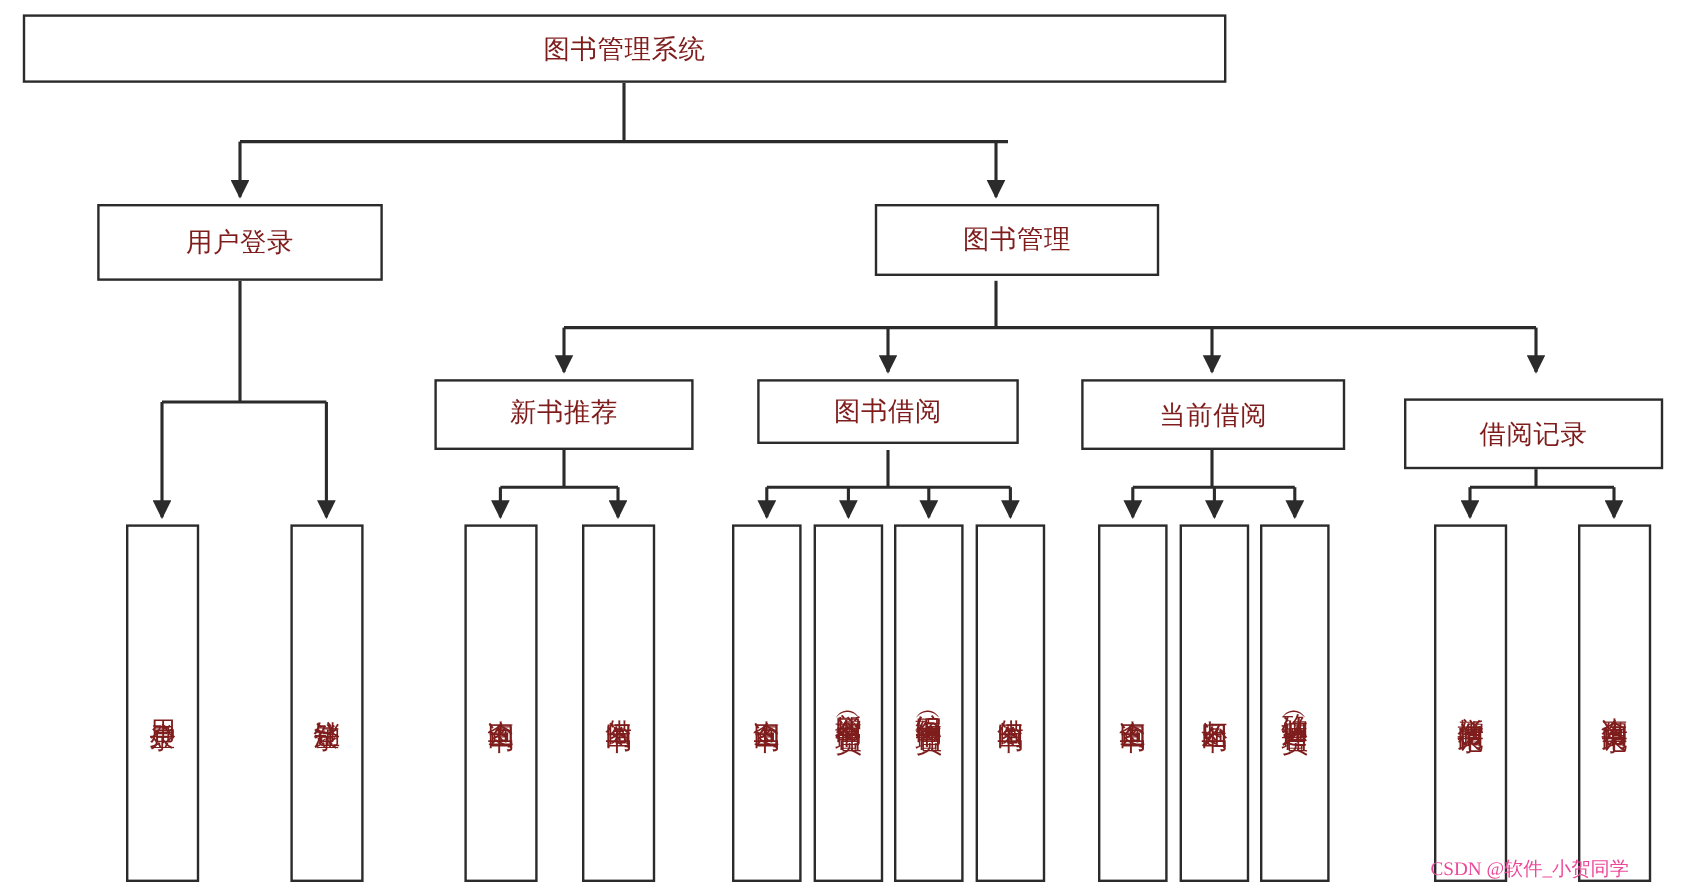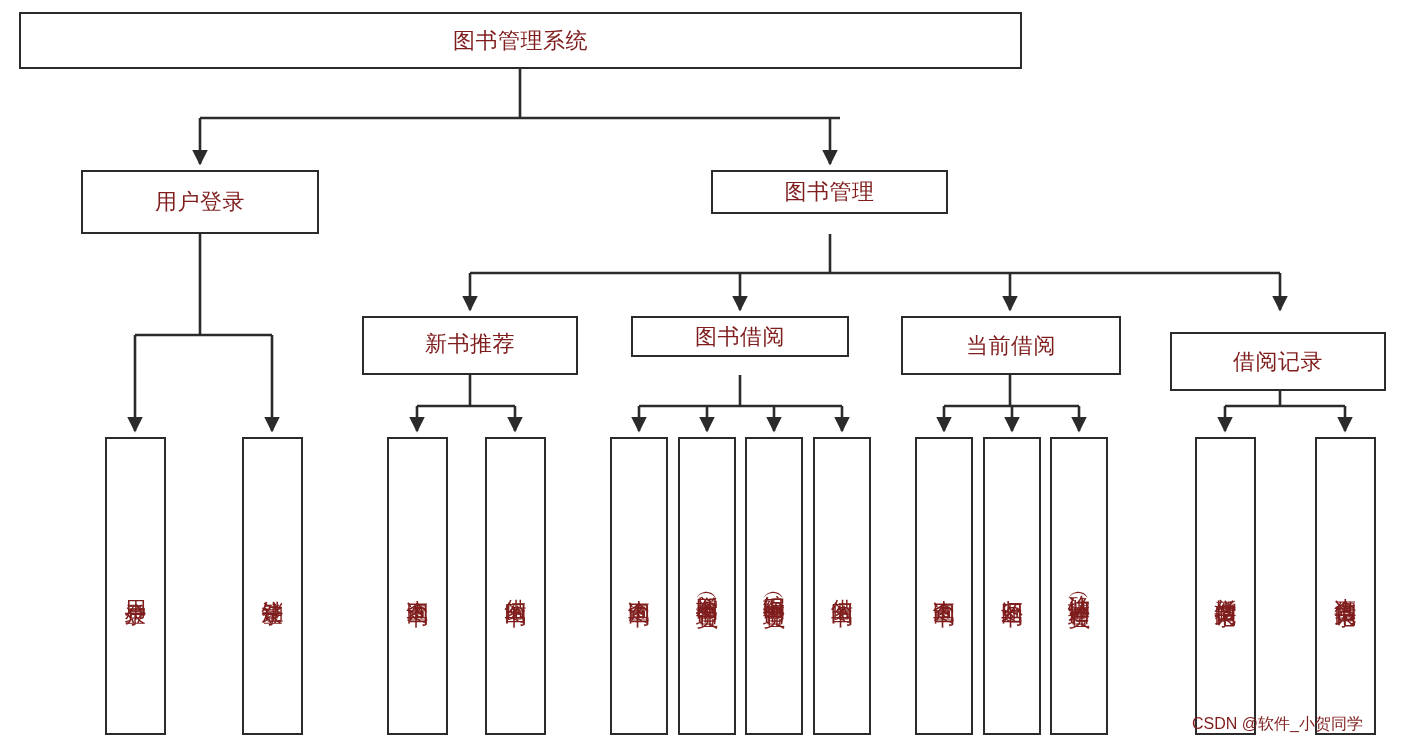--- a/index.html
+++ b/index.html
@@ -39,23 +39,23 @@
     text-orientation:upright;
     font-size:22px;
     letter-spacing:2px;
     line-height:1.0;
     white-space:nowrap;
   }
   #watermark{
     position:absolute;
     left:1192px;top:714px;
     font-size:16px;
-    color:#7f1d1d;
+    color:#ec4899;
     white-space:nowrap;
-    font-family:Liberation Sans, sans-serif;
+    font-family:Liberation Serif, serif;
     pointer-events:none;
   }
 </style>
 </head>
 <body>
 
 <div id="stage">
 
   <svg id="edges" viewBox="0 0 1405 747" width="1405" height="747" xmlns="http://www.w3.org/2000/svg">
     <defs>
@@ -107,28 +107,28 @@
     </g>
   </svg>
 
   <div class="node root h" style="left:19px;top:12px;width:1003px;height:57px;">
     <span class="lbl">图书管理系统</span>
   </div>
 
   <div class="node h" style="left:81px;top:170px;width:238px;height:64px;">
     <span class="lbl">用户登录</span>
   </div>
-  <div class="node h" style="left:711px;top:170px;width:237px;height:44px;">
+  <div class="node h" style="left:729px;top:170px;width:237px;height:60px;">
     <span class="lbl">图书管理</span>
   </div>
 
   <div class="node h" style="left:362px;top:316px;width:216px;height:59px;font-family:Liberation Mono, monospace;">
     <span class="lbl">新书推荐</span>
   </div>
-  <div class="node h" style="left:631px;top:316px;width:218px;height:41px;">
+  <div class="node h" style="left:631px;top:316px;width:218px;height:54px;">
     <span class="lbl">图书借阅</span>
   </div>
   <div class="node h" style="left:901px;top:316px;width:220px;height:59px;">
     <span class="lbl">当前借阅</span>
   </div>
   <div class="node h" style="left:1170px;top:332px;width:216px;height:59px;">
     <span class="lbl">借阅记录</span>
   </div>
 
   <div class="node v" style="left:105px;top:437px;width:61px;height:298px;">

